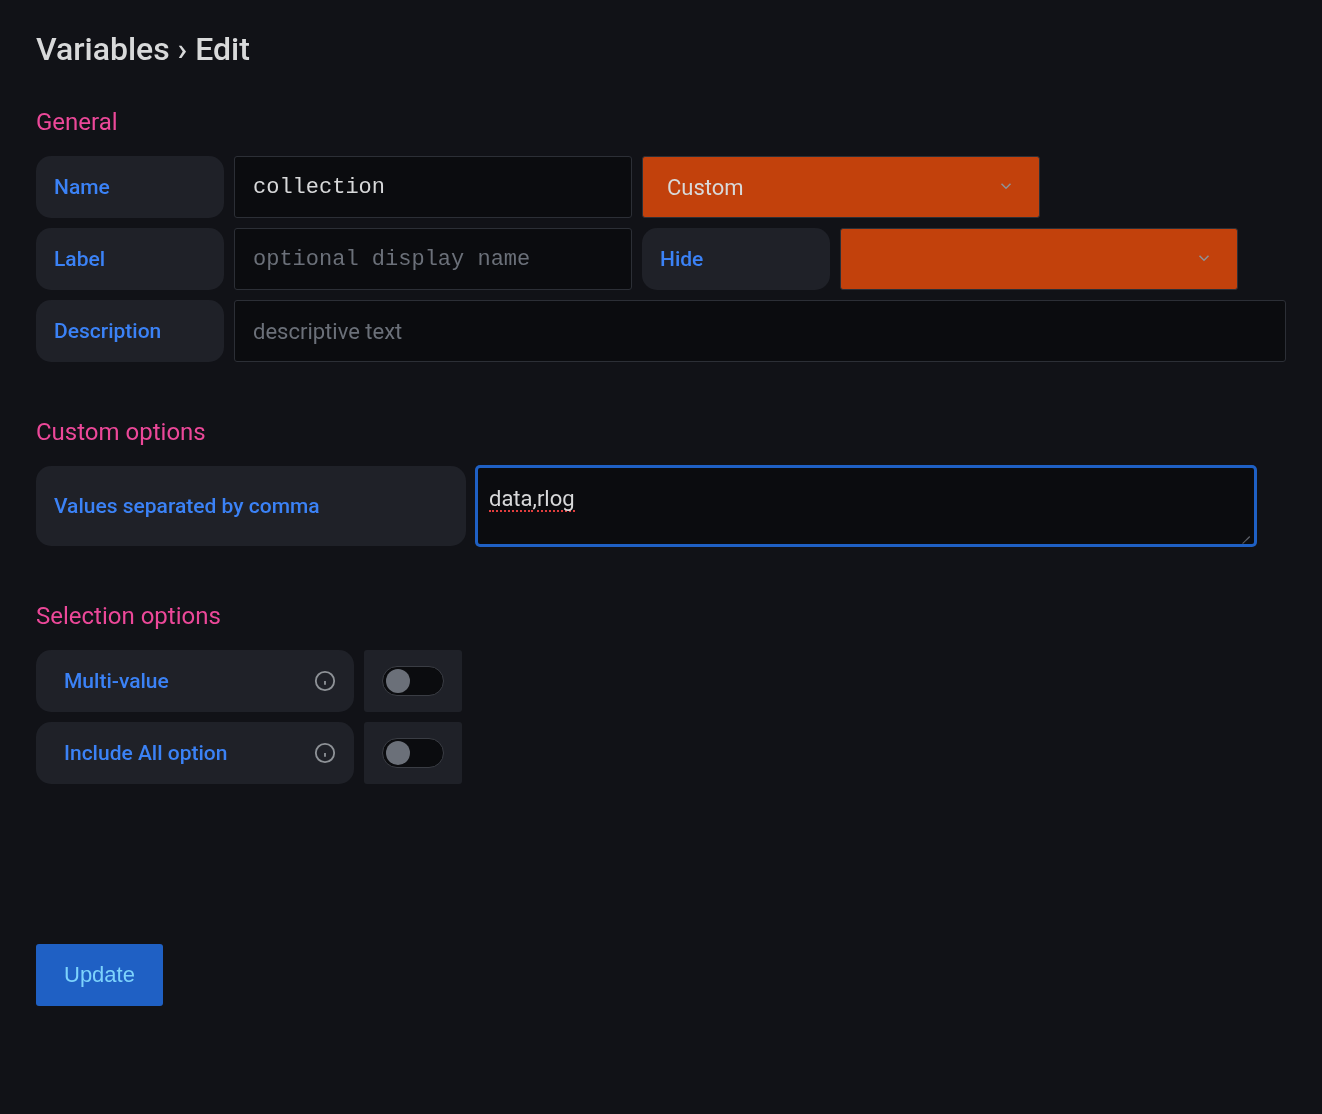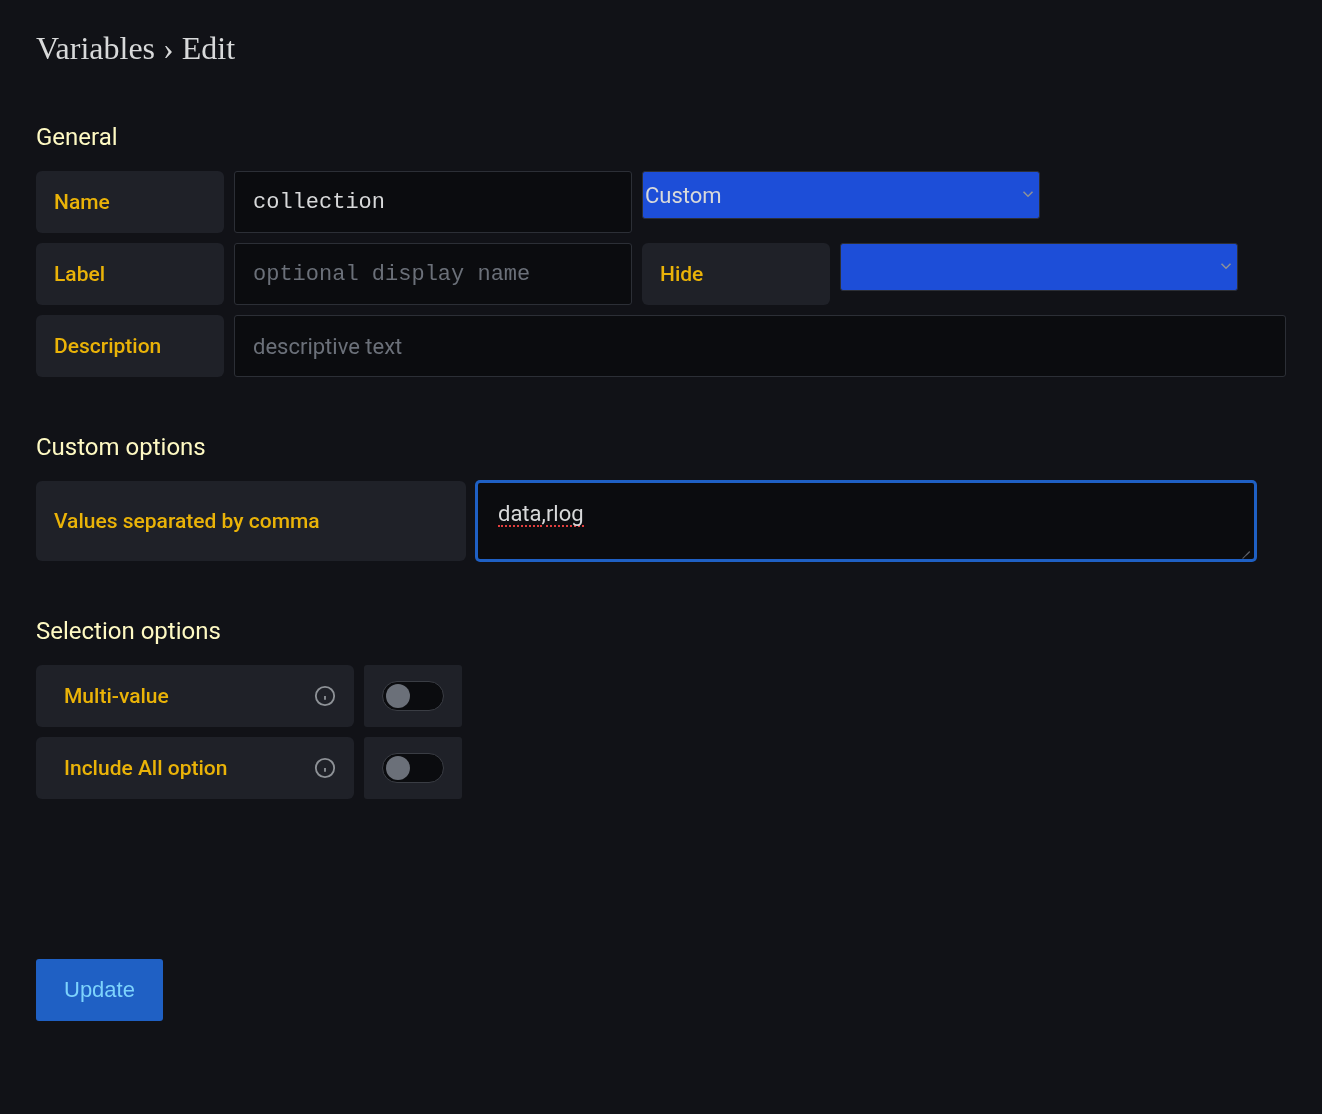--- a/index.html
+++ b/index.html
@@ -13,43 +13,42 @@
       font-family: -apple-system, BlinkMacSystemFont, "Segoe UI", Roboto, Helvetica, Arial, sans-serif;
       width: 1322px;
       height: 1114px;
       padding: 30px 36px;
       overflow: hidden;
     }
     .breadcrumb {
       font-size: 32px;
       font-weight: 500;
       color: #d8d9da;
-      margin-bottom: 56px;
-      font-family: Liberation Serif, serif;
+      margin-bottom: 40px;
     }
     .section-title {
       font-size: 24px;
       font-weight: 400;
-      color: #fef9c3;
+      color: #ec4899;
       margin-bottom: 20px;
     }
     .form-row {
       display: flex;
       gap: 10px;
       margin-bottom: 10px;
     }
     .label-cell {
       background: #1f2128;
       padding: 18px 18px;
       font-size: 21px;
       font-weight: 500;
-      color: #eab308;
-      display: flex;
-      align-items: center;
-      border-radius: 6px;
+      color: #3b82f6;
+      display: flex;
+      align-items: center;
+      border-radius: 15px;
       flex-shrink: 0;
     }
     .label-cell .info-icon {
       margin-left: auto;
     }
     .label-184 { width: 188px; }
     .label-408 { width: 430px; justify-content: space-between; }
     .label-type { width: 188px; justify-content: space-between; }
     .label-sel { width: 318px; justify-content: space-between; padding-left: 28px; }
     .input-cell {
@@ -71,30 +70,30 @@
       font-size: 22px;
       width: 100%;
       font-family: inherit;
     }
     .input-cell input::placeholder, .input-cell-textarea textarea::placeholder {
       color: #6b7079;
     }
     .input-396 { width: 398px; font-family: Liberation Mono, monospace; }
     .input-desc { flex: 1; }
     .select-cell {
-      background: #1d4ed8;
+      background: #c2410c;
       border: 1px solid #2c2f36;
       border-radius: 3px;
-      padding: 0 2px;
+      padding: 0 24px;
       font-size: 22px;
       color: #d8d9da;
       display: flex;
       align-items: center;
       justify-content: space-between;
-      height: 48px;
+      height: 62px;
       cursor: pointer;
     }
     .select-396 { width: 398px; }
     .chevron {
       color: #8e9297;
     }
     .input-cell-textarea {
       background: #0b0c0f;
       border: 2px solid #1f60c4;
       border-radius: 4px;
@@ -109,21 +108,21 @@
     .spell-underline {
       display: inline-block;
       border-bottom: 2px dotted #e03e3e;
       line-height: 1;
     }
     .textarea-content {
       font-size: 22px;
       color: #d8d9da;
       position: absolute;
       top: 18px;
-      left: 20px;
+      left: 11px;
       pointer-events: none;
     }
     .resize-handle {
       position: absolute;
       bottom: 4px;
       right: 4px;
       width: 12px;
       height: 12px;
     }
     .resize-handle::before, .resize-handle::after {

